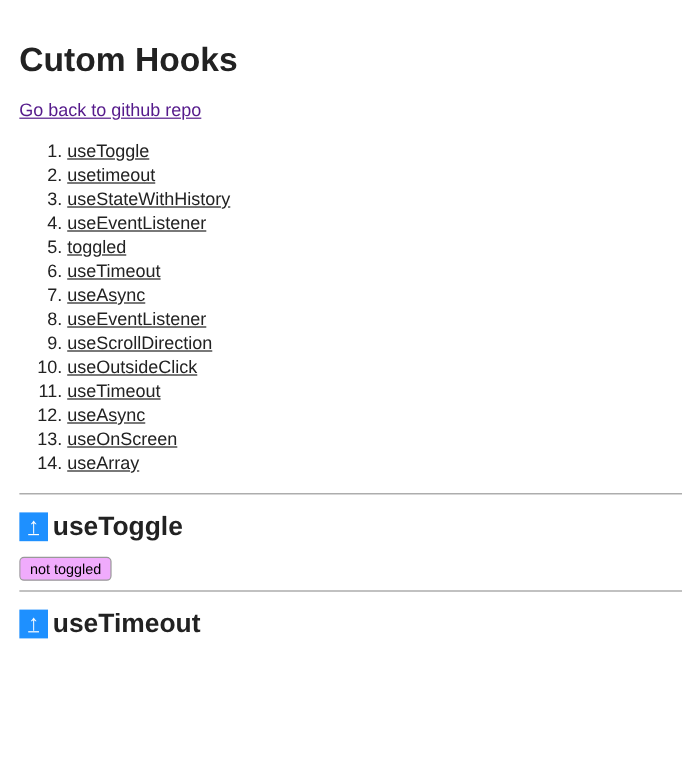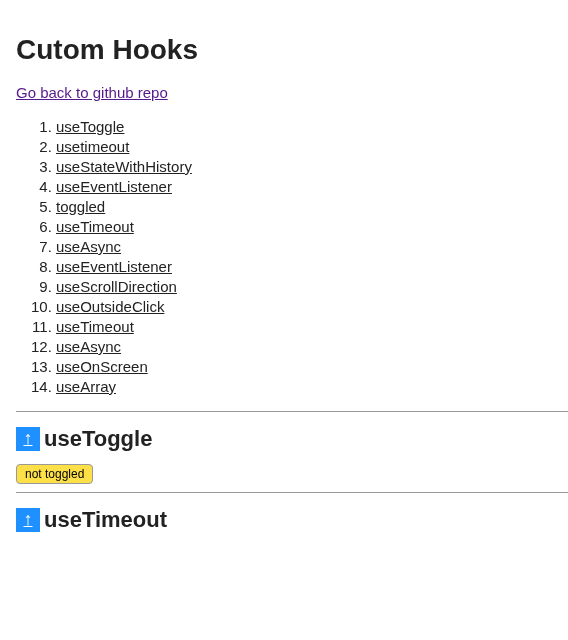--- a/index.html
+++ b/index.html
@@ -61,21 +61,21 @@
       line-height: 1;
       font-weight: bold;
     }
     .up-icon-inner {
       transform: translateY(-1px);
     }
     button.toggle-btn {
       font-family: Arial, sans-serif;
       font-size: 12px;
       padding: 2px 8px;
-      background: #fde047;
+      background: #f0abfc;
       border: 1px solid #999;
       border-radius: 4px;
       cursor: pointer;
     }
     .section {
       margin-bottom: 8px;
     }
   </style>
 </head>
 <body>

